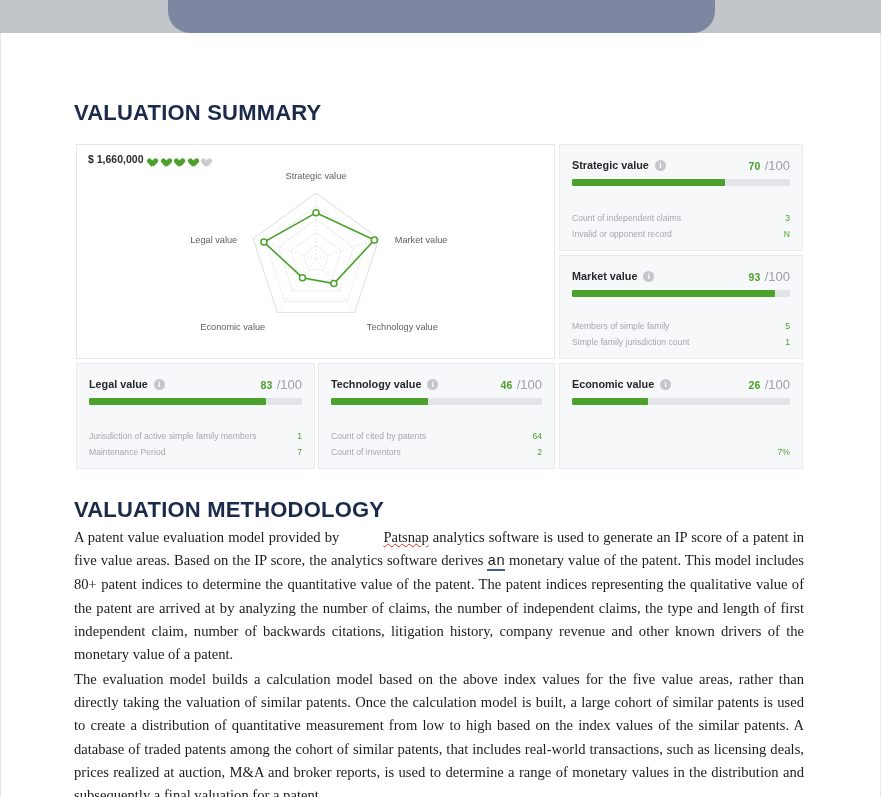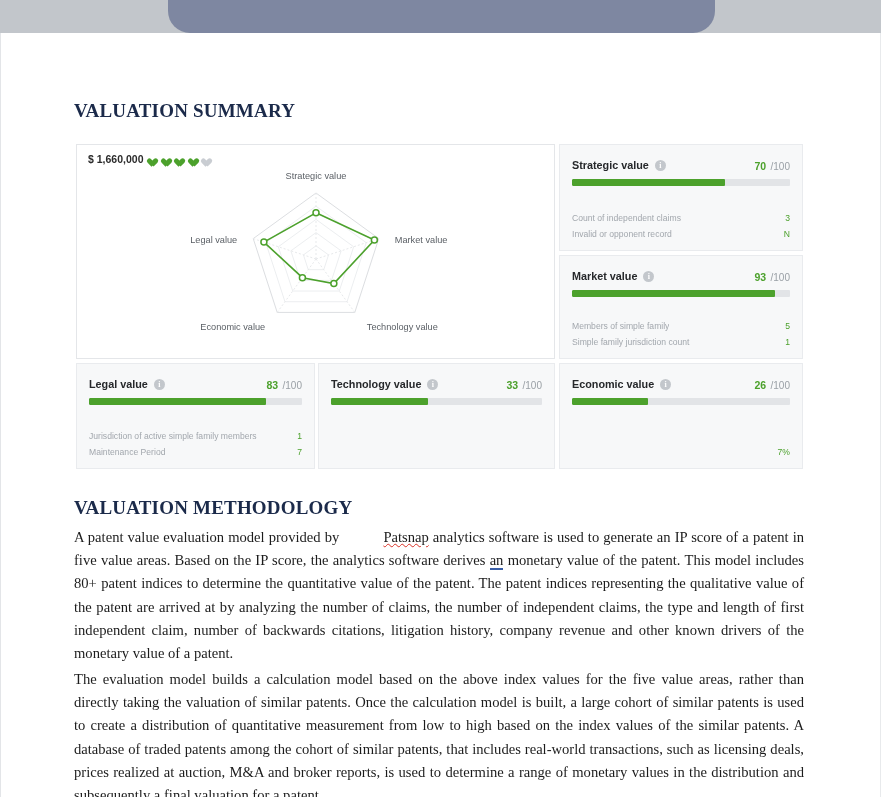--- a/index.html
+++ b/index.html
@@ -39,22 +39,22 @@
     top: 33px; left: 0;
     width: 881px;
     height: 764px;
     background: #ffffff;
     border-left: 1px solid #e3e5e8;
     border-right: 1px solid #e8eaec;
   }
 
   
   .section-heading {
-    font-family: Liberation Serif, serif;
-    font-size: 19px;
+    font-family: Liberation Sans, sans-serif;
+    font-size: 22px;
     font-weight: bold;
     color: #1b2a4a;
     letter-spacing: 0.2px;
   }
   #heading-summary {
     position: absolute;
     left: 74px;
     top: 100px;
   }
   #heading-methodology {
@@ -162,21 +162,21 @@
   .score-wrap {
     margin-left: auto;
     white-space: nowrap;
   }
   .score-value {
     font-size: 10.5px;
     font-weight: bold;
     color: #4ca12c;
   }
   .score-max {
-    font-size: 10px;
+    font-size: 13px;
     color: #9aa0a6;
   }
 
   .bar-track {
     position: absolute;
     left: 12px;
     right: 12px;
     top: 34px;
     height: 7px;
     background: #e2e4e7;
@@ -229,20 +229,21 @@
   .spell-error {
     text-decoration: underline;
     text-decoration-color: #d93025;
     text-decoration-style: wavy;
     text-decoration-thickness: 1px;
     text-underline-offset: 1px;
     margin-left: 40px;
   }
   .grammar-error {
     border-bottom: 2.5px double #3a5fa8;
+    font-family: Liberation Mono, monospace;
   }
 </style>
 </head>
 <body>
 
 <div class="top-chrome">
   <div class="top-tab"></div>
 </div>
 
 <div class="page-sheet"></div>
@@ -366,26 +367,36 @@
         <span class="metric-value">7</span>
       </div>
     </div>
   </div>
 
   <div id="card-technology" class="card">
     <div class="card-head">
       <span class="card-title">Technology value</span>
       <span class="info-icon">i</span>
       <span class="score-wrap">
-        <span class="score-value">33</span>
+        <span class="score-value">46</span>
         <span class="score-max">/100</span>
       </span>
     </div>
     <div class="bar-track">
       <div class="bar-fill" style="width: 46%;"></div>
+    </div>
+    <div class="metrics">
+      <div class="metric-row">
+        <span class="metric-label">Count of cited by patents</span>
+        <span class="metric-value">64</span>
+      </div>
+      <div class="metric-row">
+        <span class="metric-label">Count of inventors</span>
+        <span class="metric-value">2</span>
+      </div>
     </div>
   </div>
 
   <div id="card-economic" class="card">
     <div class="card-head">
       <span class="card-title">Economic value</span>
       <span class="info-icon">i</span>
       <span class="score-wrap">
         <span class="score-value">26</span>
         <span class="score-max">/100</span>

